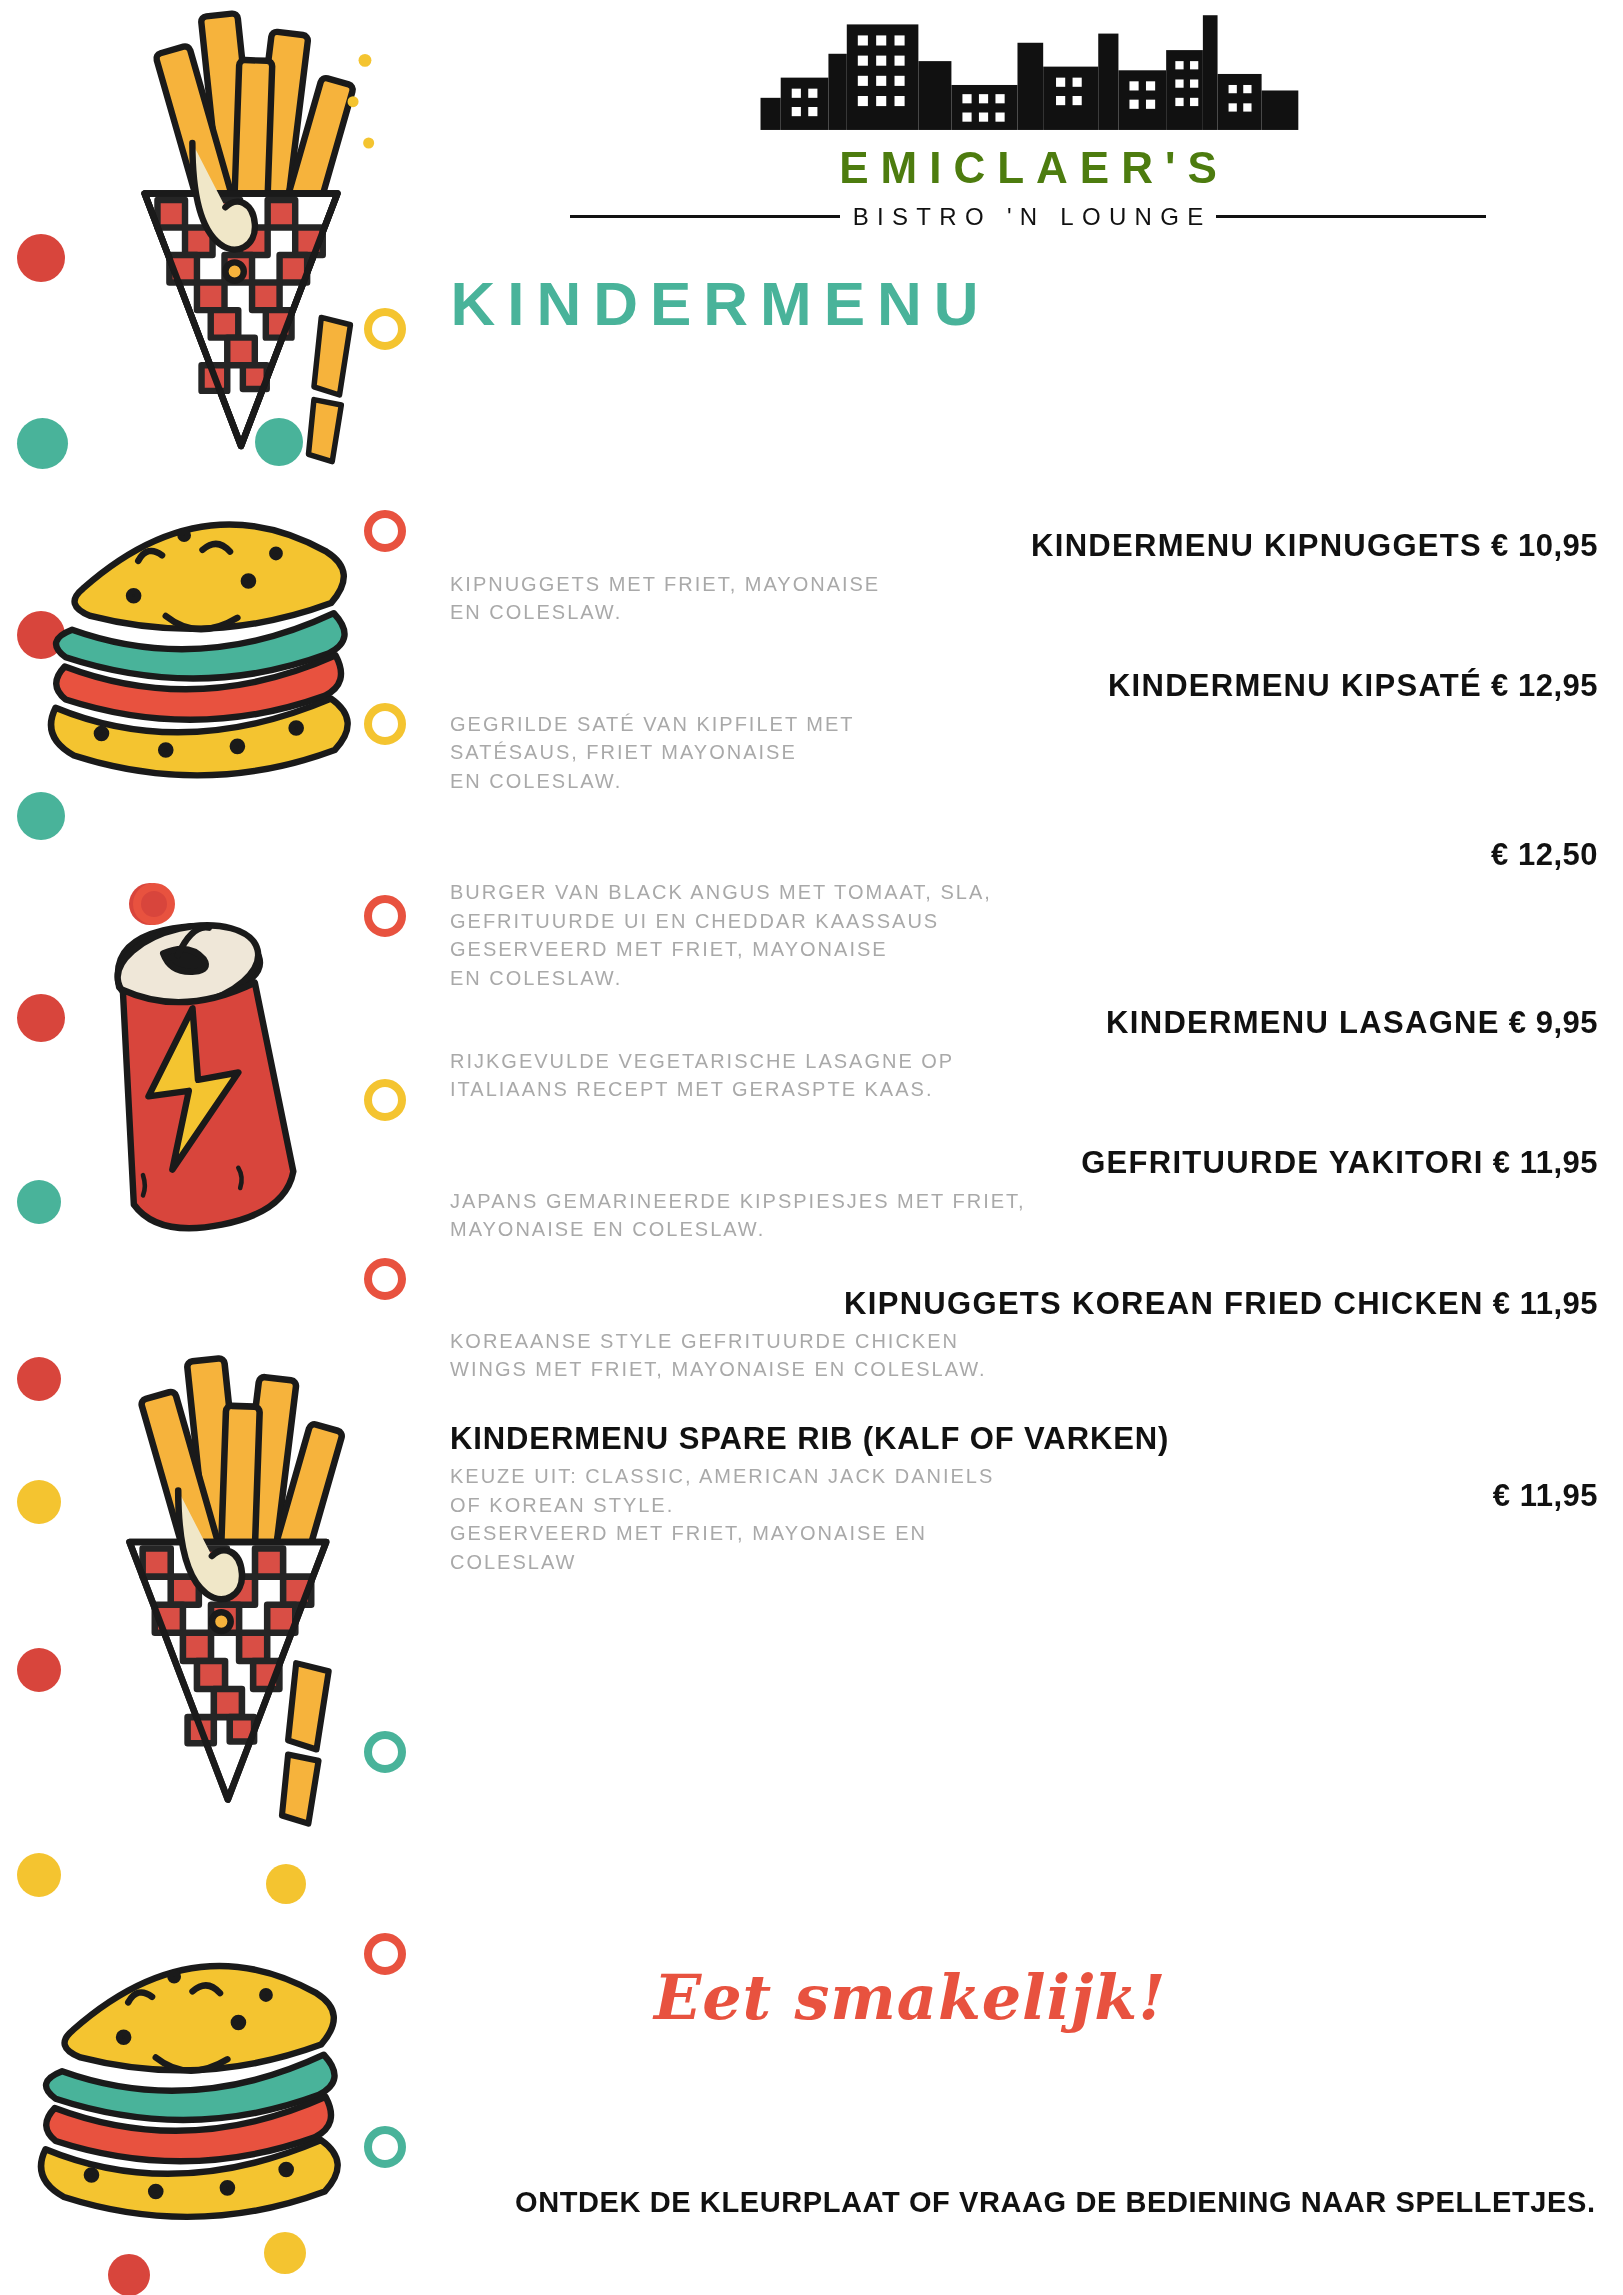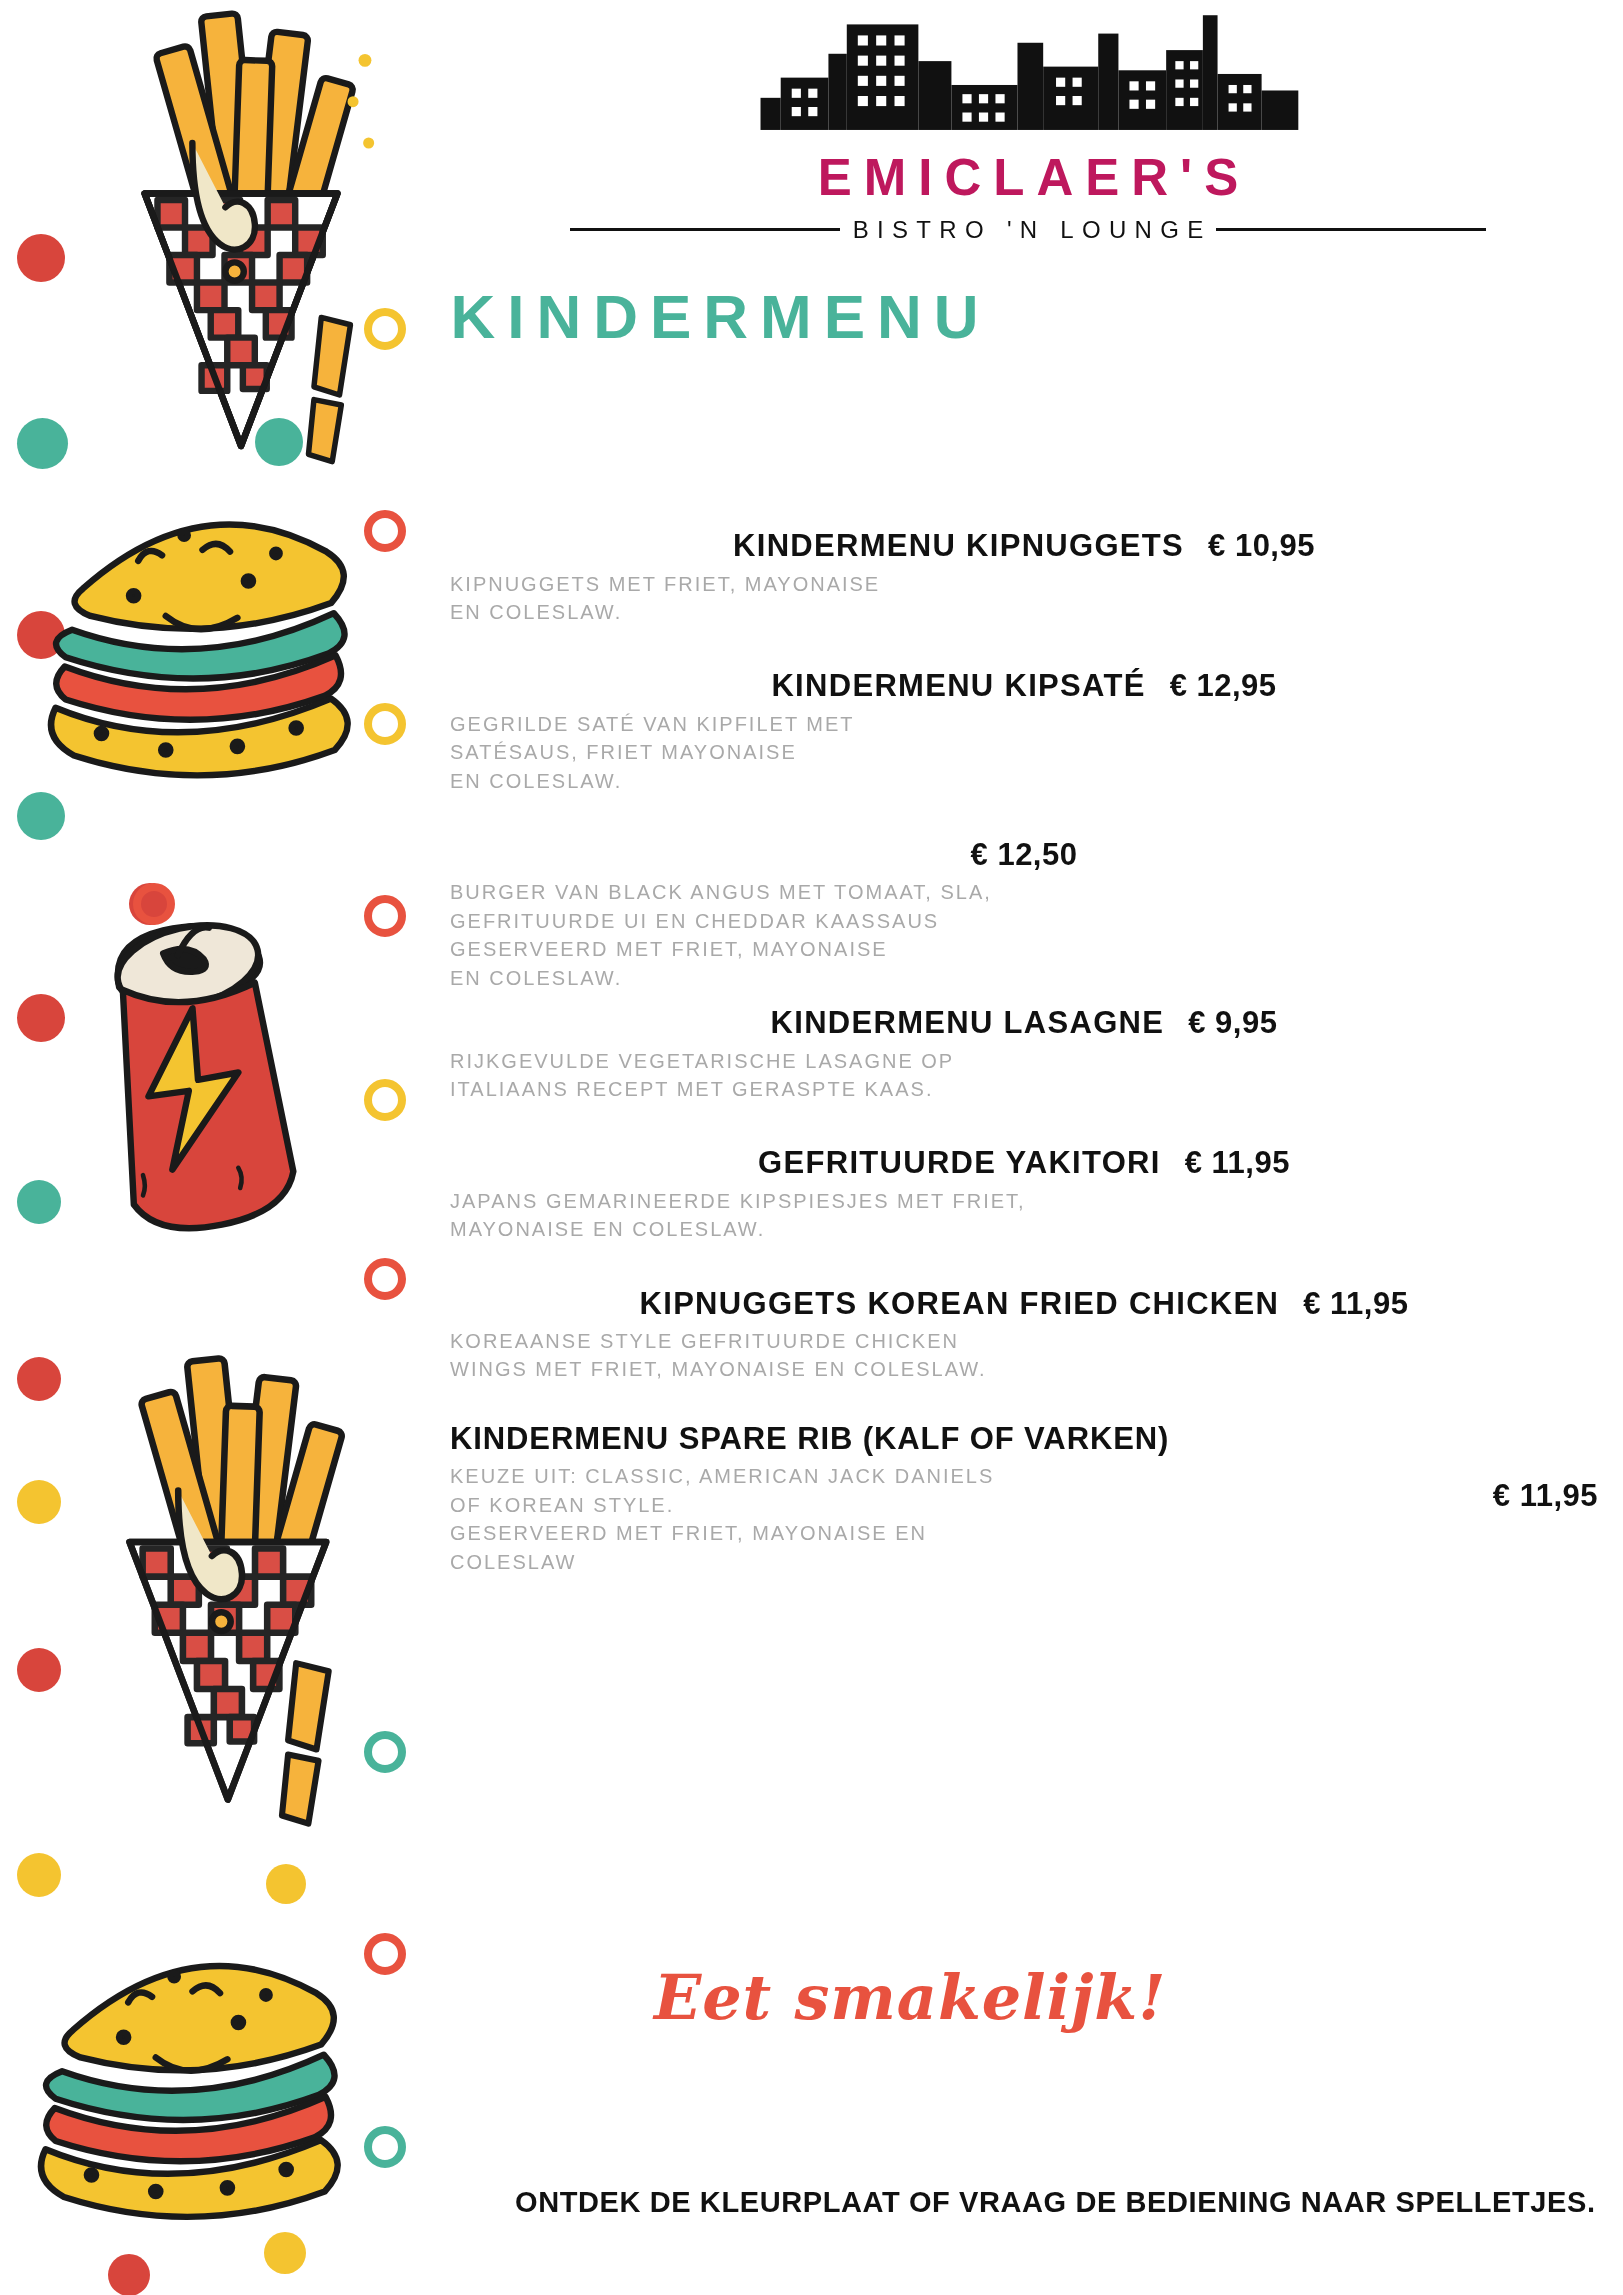--- a/index.html
+++ b/index.html
@@ -26,25 +26,25 @@
   
   .header {
     position: absolute;
     left: 432px; top: 0;
     width: 1192px;
     padding-top: 5.5px;
     text-align: center;
   }
   .skyline { display: block; margin: 0 auto; }
   .brand {
-    font-size: 51px;
+    font-size: 44px;
     font-weight: 700;
     letter-spacing: 12px;
-    color: #be185d;
-    margin: 22px 0 0 0;
+    color: #4d7c0f;
+    margin: 16px 0 0 0;
     line-height: 1;
     padding-left: 12px;
   }
   .brand-sub-wrap {
     display: flex;
     align-items: center;
     justify-content: center;
     gap: 4px;
     margin-top: 13px;
     padding: 0 138px;
@@ -71,22 +71,22 @@
   
   .menu {
     position: absolute;
     left: 450px; top: 528px;
     width: 1148px;
   }
   .item { position: relative; margin-bottom: 24px; }
   .item-row {
     display: flex;
     align-items: baseline;
-    justify-content: center;
-    gap: 24px;
+    justify-content: flex-end;
+    gap: 9px;
   }
   .item-name {
     font-size: 31px;
     font-weight: 700;
     letter-spacing: 1.3px;
     color: #111;
     white-space: nowrap;
   }
   .item-price {
     font-size: 31px;

